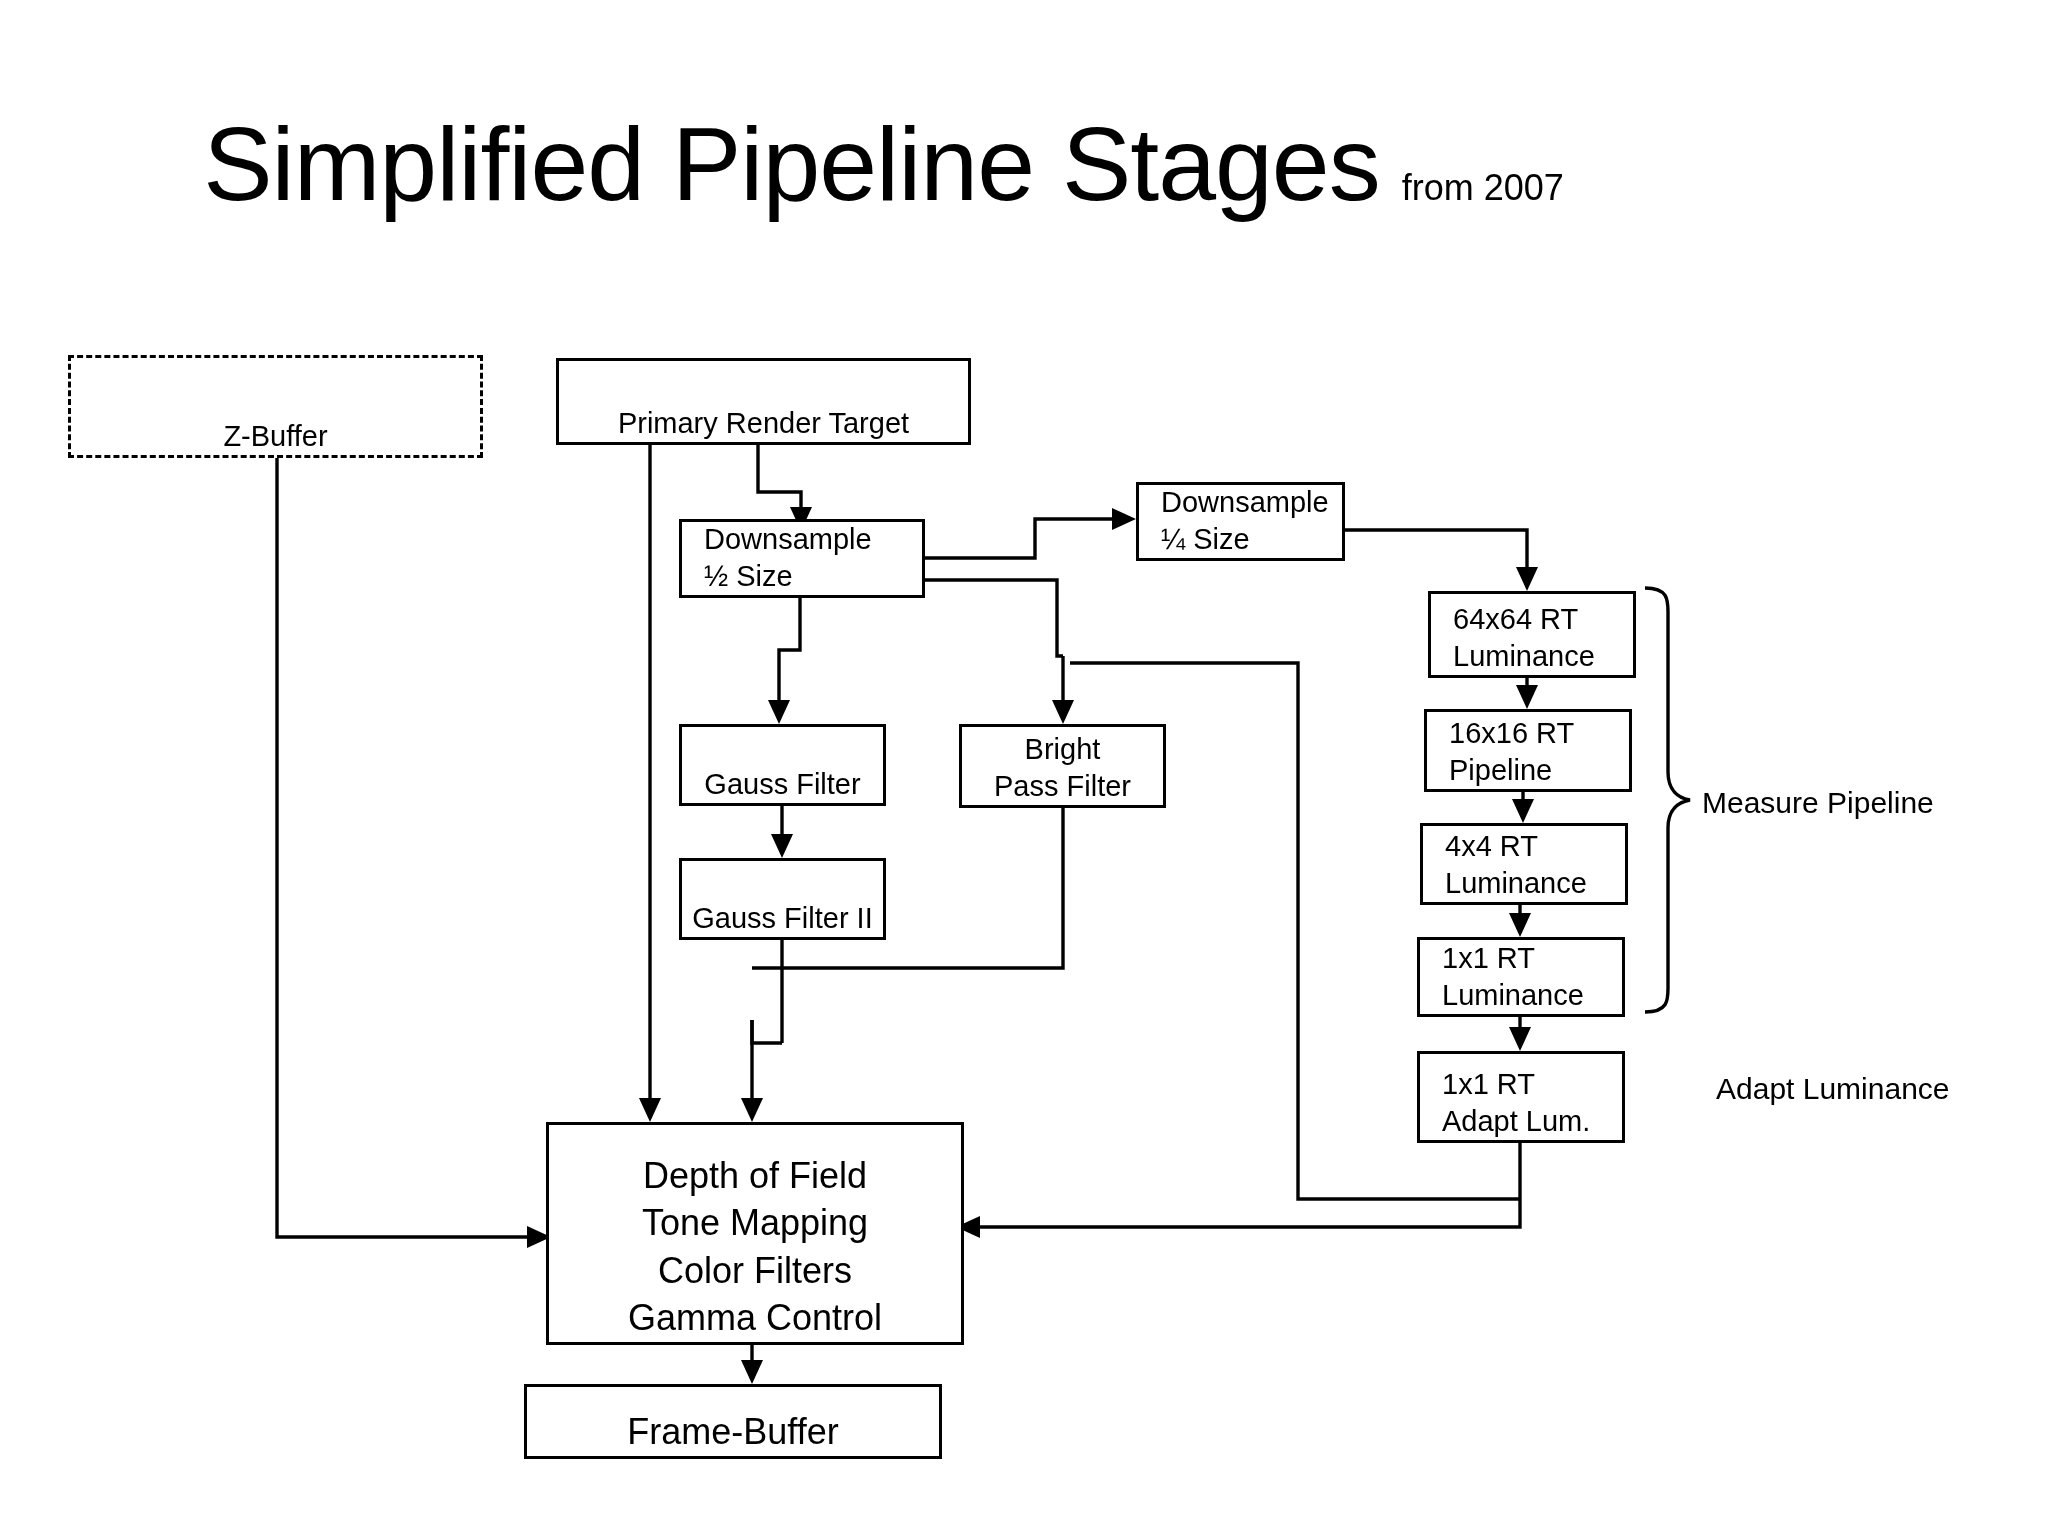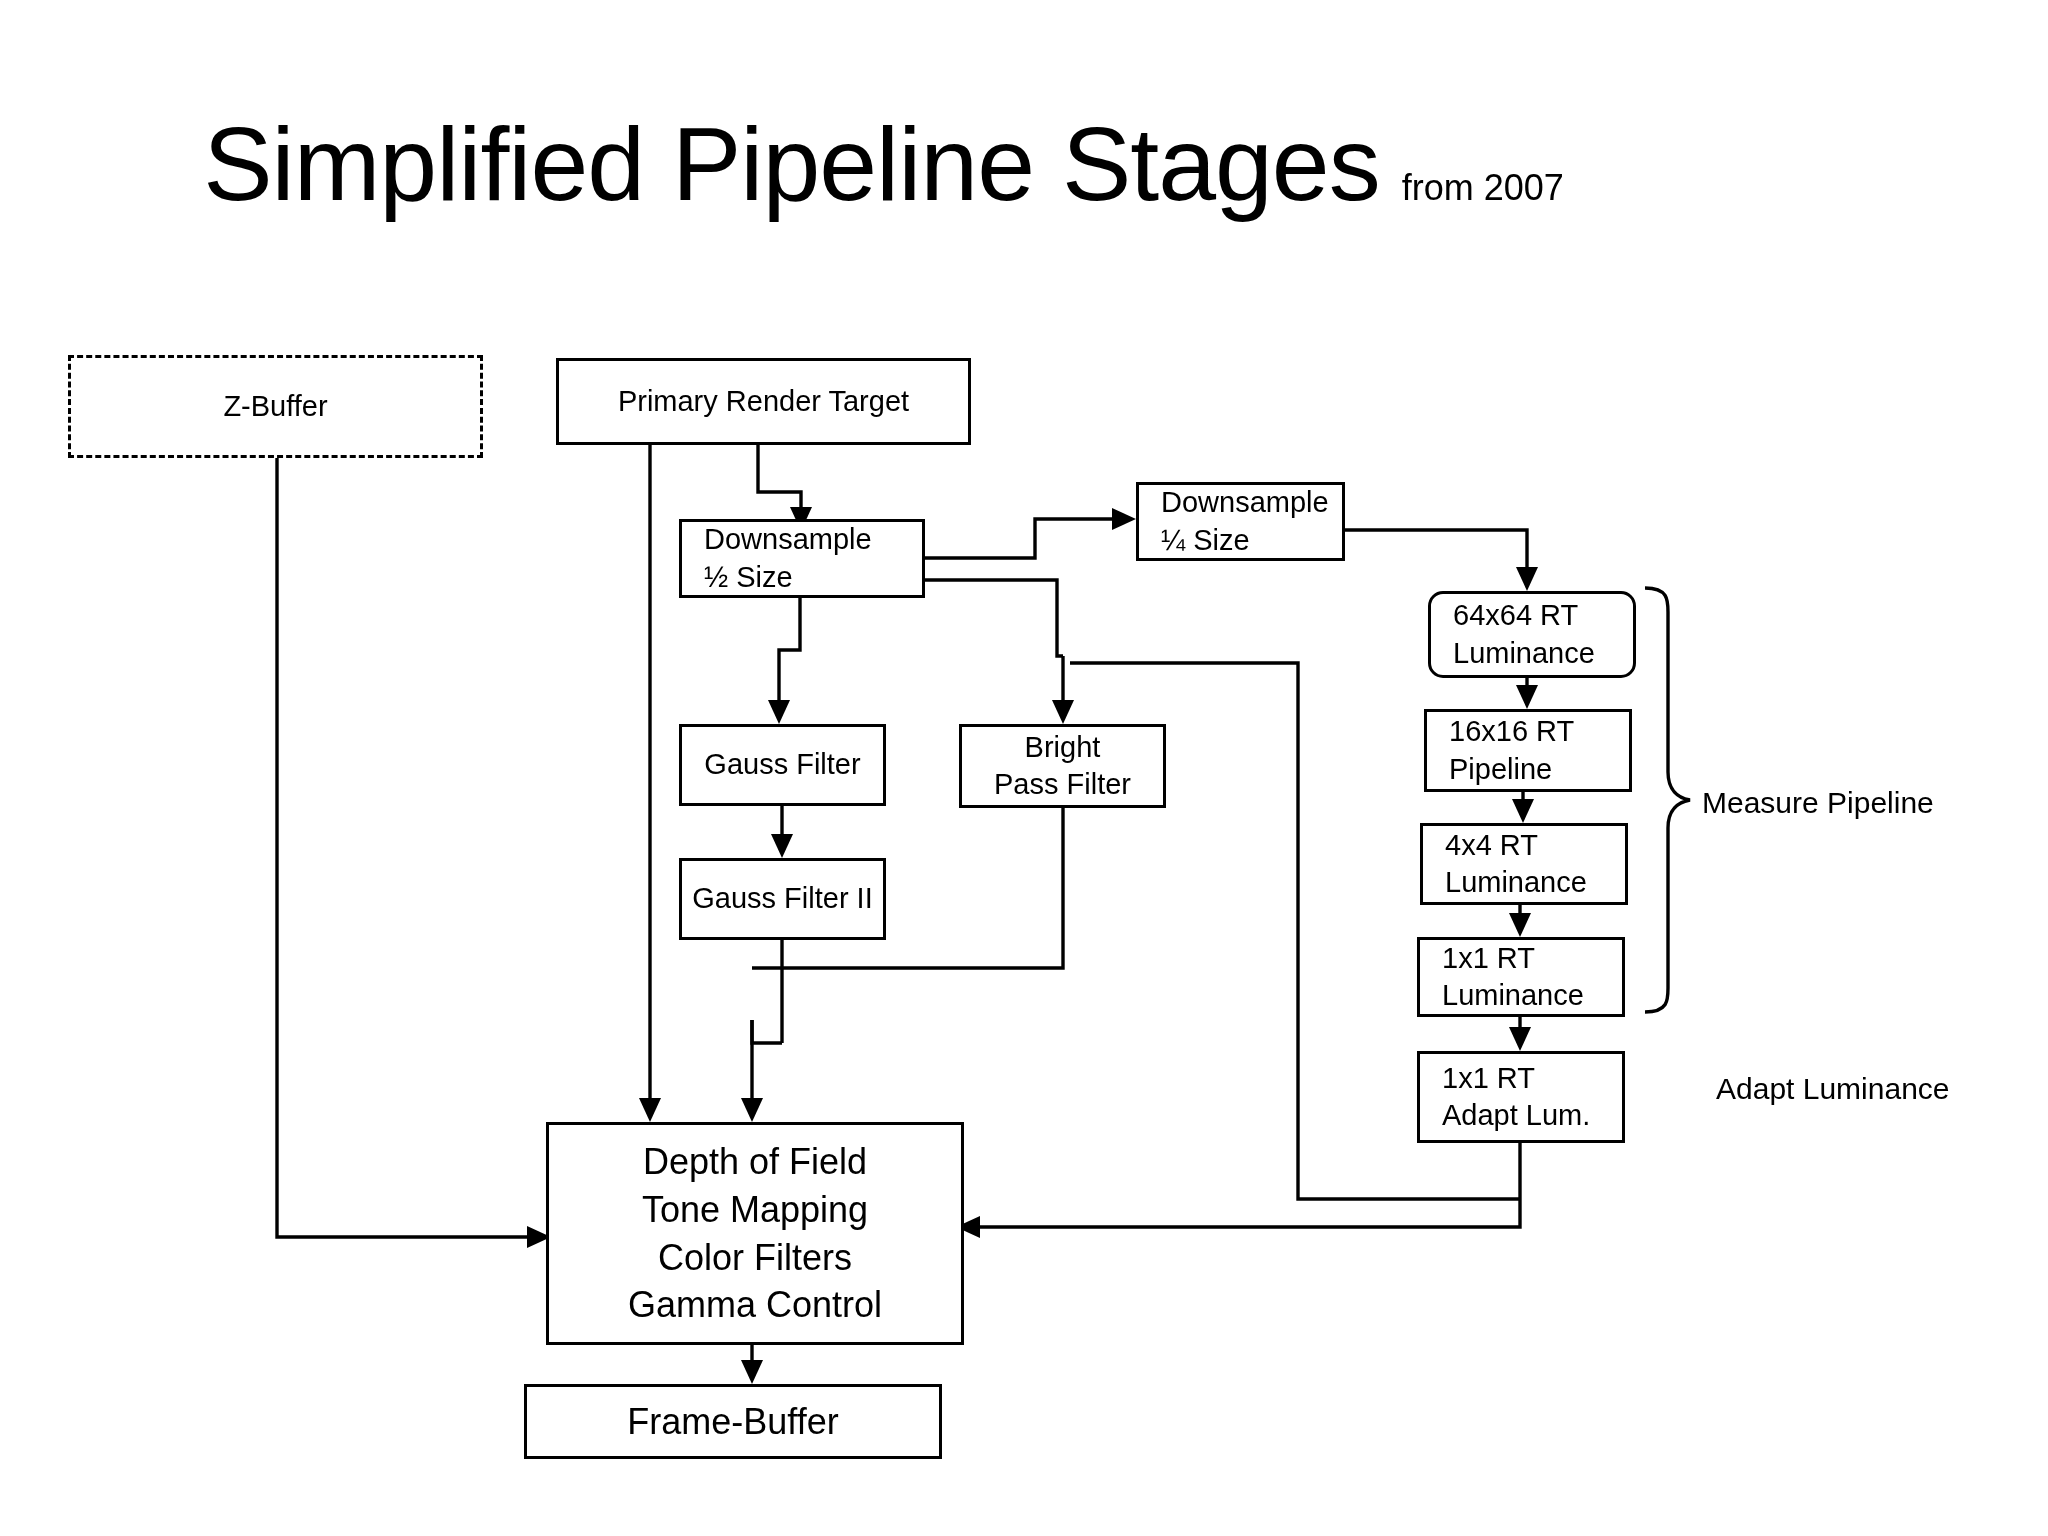--- a/index.html
+++ b/index.html
@@ -42,21 +42,21 @@
     padding-left: 22px;
   }
 
   
   .node {
     position: absolute;
     box-sizing: border-box;
     border: 3px solid #000000;
     background: #ffffff;
     display: flex;
-    align-items: center;
+    align-items: flex-end;
     justify-content: center;
     text-align: center;
     font-size: 29px;
     line-height: 1.28;
     z-index: 5;
   }
   .node.dashed {
     border: 3px dashed #000000;
   }
   .node.align-left {
@@ -199,21 +199,21 @@
 
   <div class="node" style="left:679px; top:858px; width:207px; height:82px;">
     <span class="lines">Gauss Filter II</span>
   </div>
 
   <div class="node" style="left:959px; top:724px; width:207px; height:84px;">
     <span class="lines">Bright
 Pass Filter</span>
   </div>
 
-  <div class="node align-left" style="left:1428px; top:591px; width:208px; height:87px;border-radius:15px;">
+  <div class="node align-left" style="left:1428px; top:591px; width:208px; height:87px;">
     <span class="lines">64x64 RT
 Luminance</span>
   </div>
 
   <div class="node align-left" style="left:1424px; top:709px; width:208px; height:83px;">
     <span class="lines">16x16 RT
 Pipeline</span>
   </div>
 
   <div class="node align-left" style="left:1420px; top:823px; width:208px; height:82px;">

